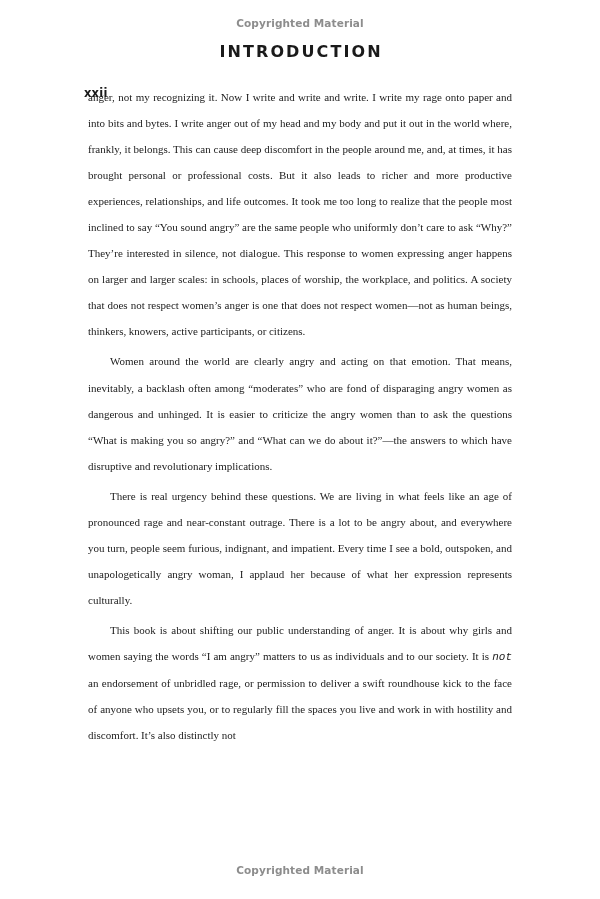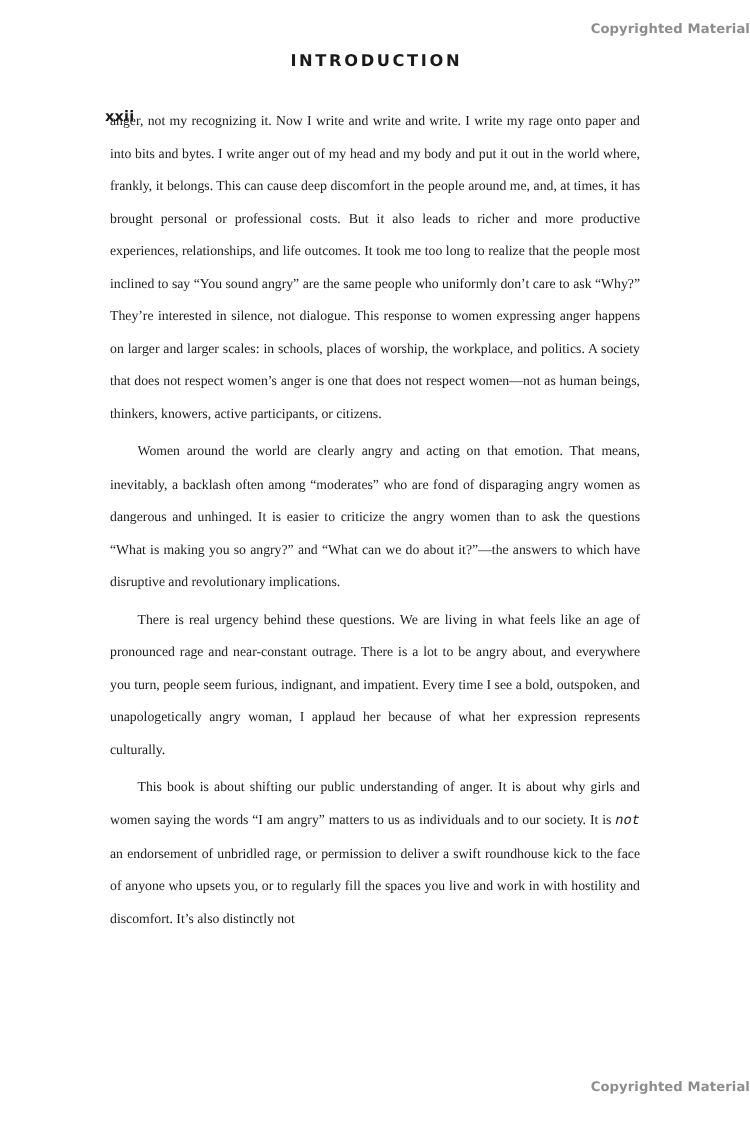--- a/index.html
+++ b/index.html
@@ -15,21 +15,21 @@
     margin: 0 auto;
     overflow: hidden;
     font-family: "Liberation Serif", "DejaVu Serif", serif;
   }
 
   
   .watermark {
     position: absolute;
     left: 0;
     width: 600px;
-    text-align: right;
+    text-align: center;
     font-family: "DejaVu Sans", "Liberation Sans", sans-serif;
     font-size: 10.5px;
     font-weight: 600;
     letter-spacing: 0.1px;
     color: #8d8d8d;
     white-space: nowrap;
   }
   .watermark-top { top: 17px; }
   .watermark-bottom { top: 864px; }
 
@@ -52,21 +52,21 @@
     letter-spacing: 0.2px;
     margin-top: 44px;
   }
   .chapter-title {
     position: absolute;
     left: 0;
     top: 0;
     width: 432px;
     text-align: center;
     font-family: "DejaVu Sans", "Liberation Sans", sans-serif;
-    font-size: 13px;
+    font-size: 16px;
     font-weight: bold;
     letter-spacing: 2.1px;
     color: #1a1a1a;
     text-indent: 2.1px;
   }
 
   
   .body-column {
     position: absolute;
     left: 84px;

